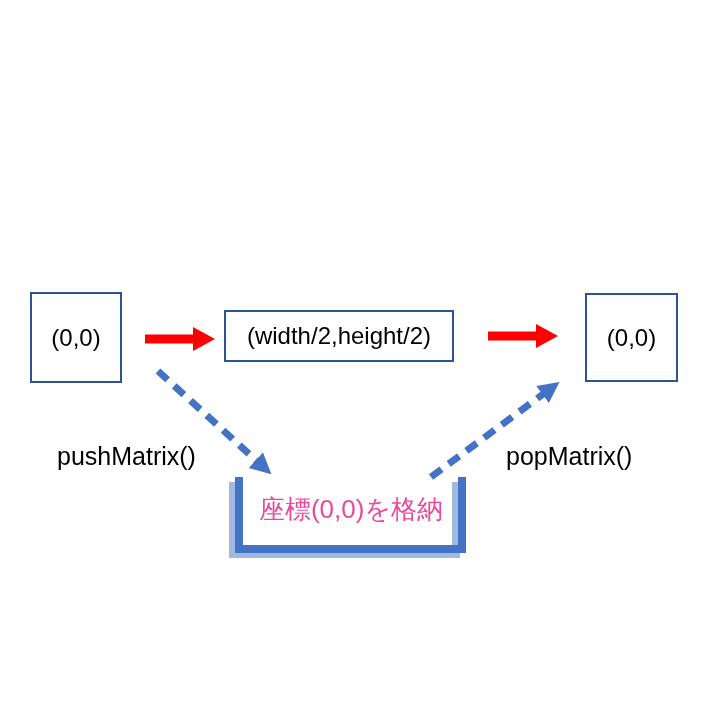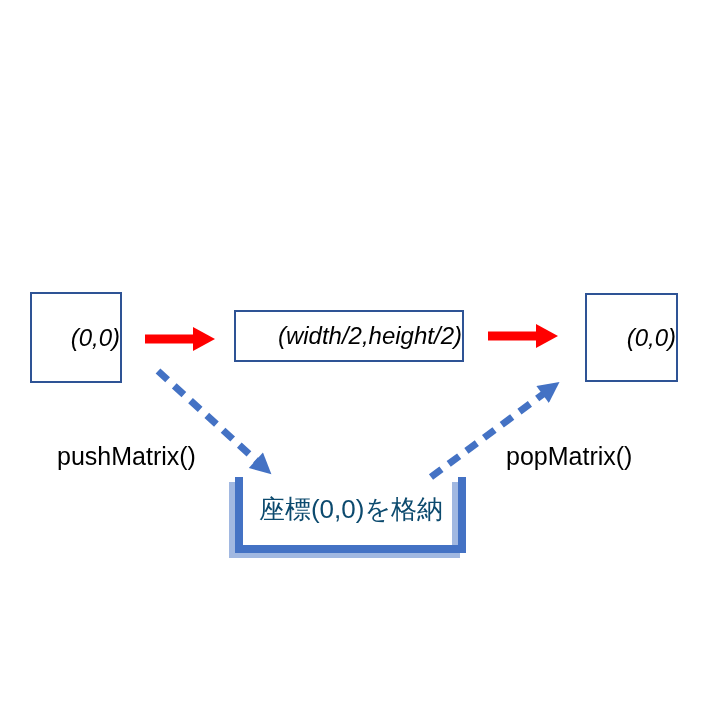--- a/index.html
+++ b/index.html
@@ -16,44 +16,43 @@
     position: absolute;
     left: 0; top: 0;
     width: 720px; height: 720px;
   }
   .node-box {
     position: absolute;
     border: 2px solid #2e5395;
     background: #ffffff;
     display: flex;
     align-items: center;
-    justify-content: flex-end;
+    justify-content: center;
     font-size: 24px;
     letter-spacing: 0px;
-    font-style: italic;
   }
   .box-left   { left: 30px;  top: 292px; width: 88px;  height: 87px; }
-  .box-middle { left: 234px; top: 310px; width: 226px; height: 48px; }
+  .box-middle { left: 224px; top: 310px; width: 226px; height: 48px; }
   .box-right  { left: 585px; top: 293px; width: 89px;  height: 85px; }
   .fn-label {
     position: absolute;
     font-size: 25px;
     white-space: nowrap;
   }
   .push-label { left: 57px;  top: 442px; }
   .pop-label  { left: 506px; top: 442px; }
   .store-label {
     position: absolute;
     left: 239px;
     top: 492px;
     width: 224px;
     text-align: center;
     font-size: 26px;
     white-space: nowrap;
-    color: #0c4a6e;
+    color: #ec4899;
   }
 </style>
 </head>
 <body>
 
 <div class="stage">
 
   <svg class="svg-layer" viewBox="0 0 720 720" xmlns="http://www.w3.org/2000/svg">
     <defs>
       <marker id="blueHead" viewBox="0 0 10 10" refX="2" refY="5" markerWidth="3.2" markerHeight="3" orient="auto">

